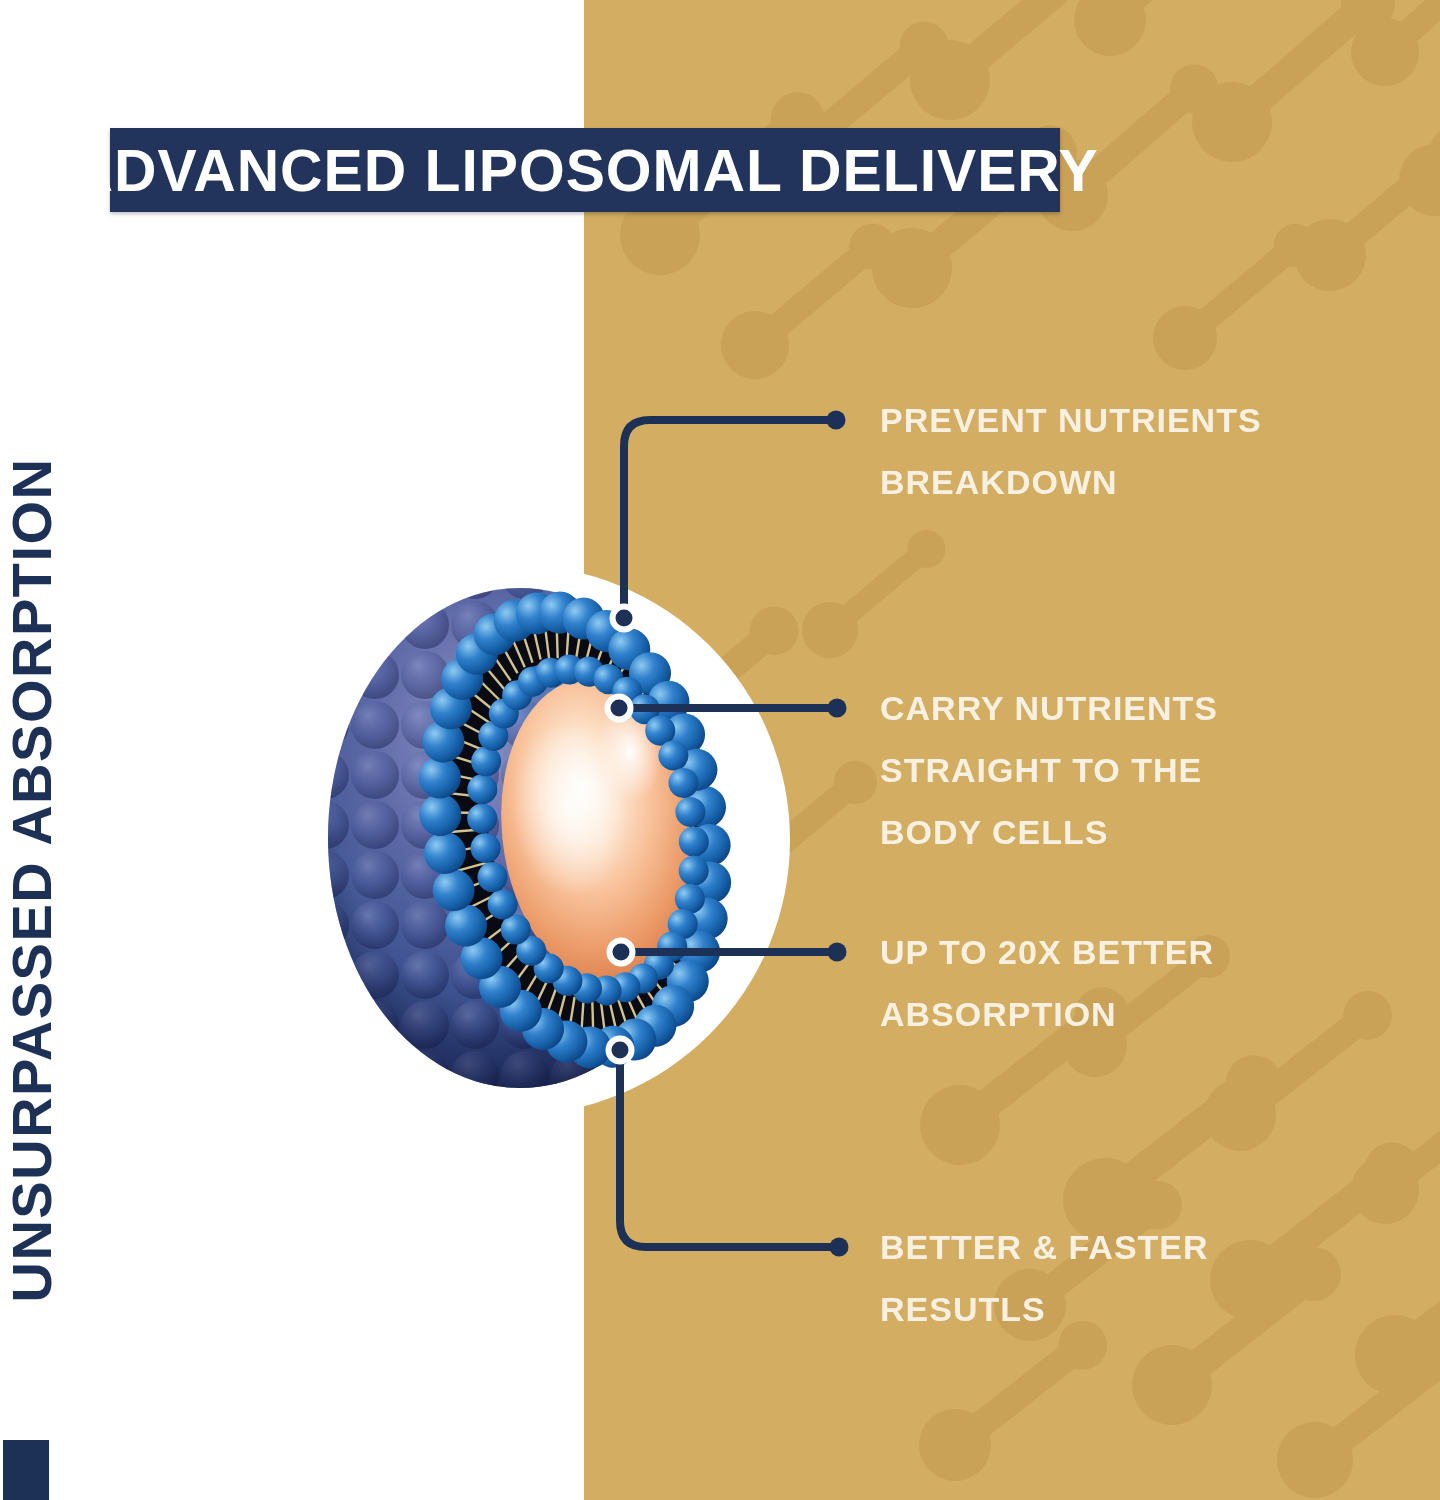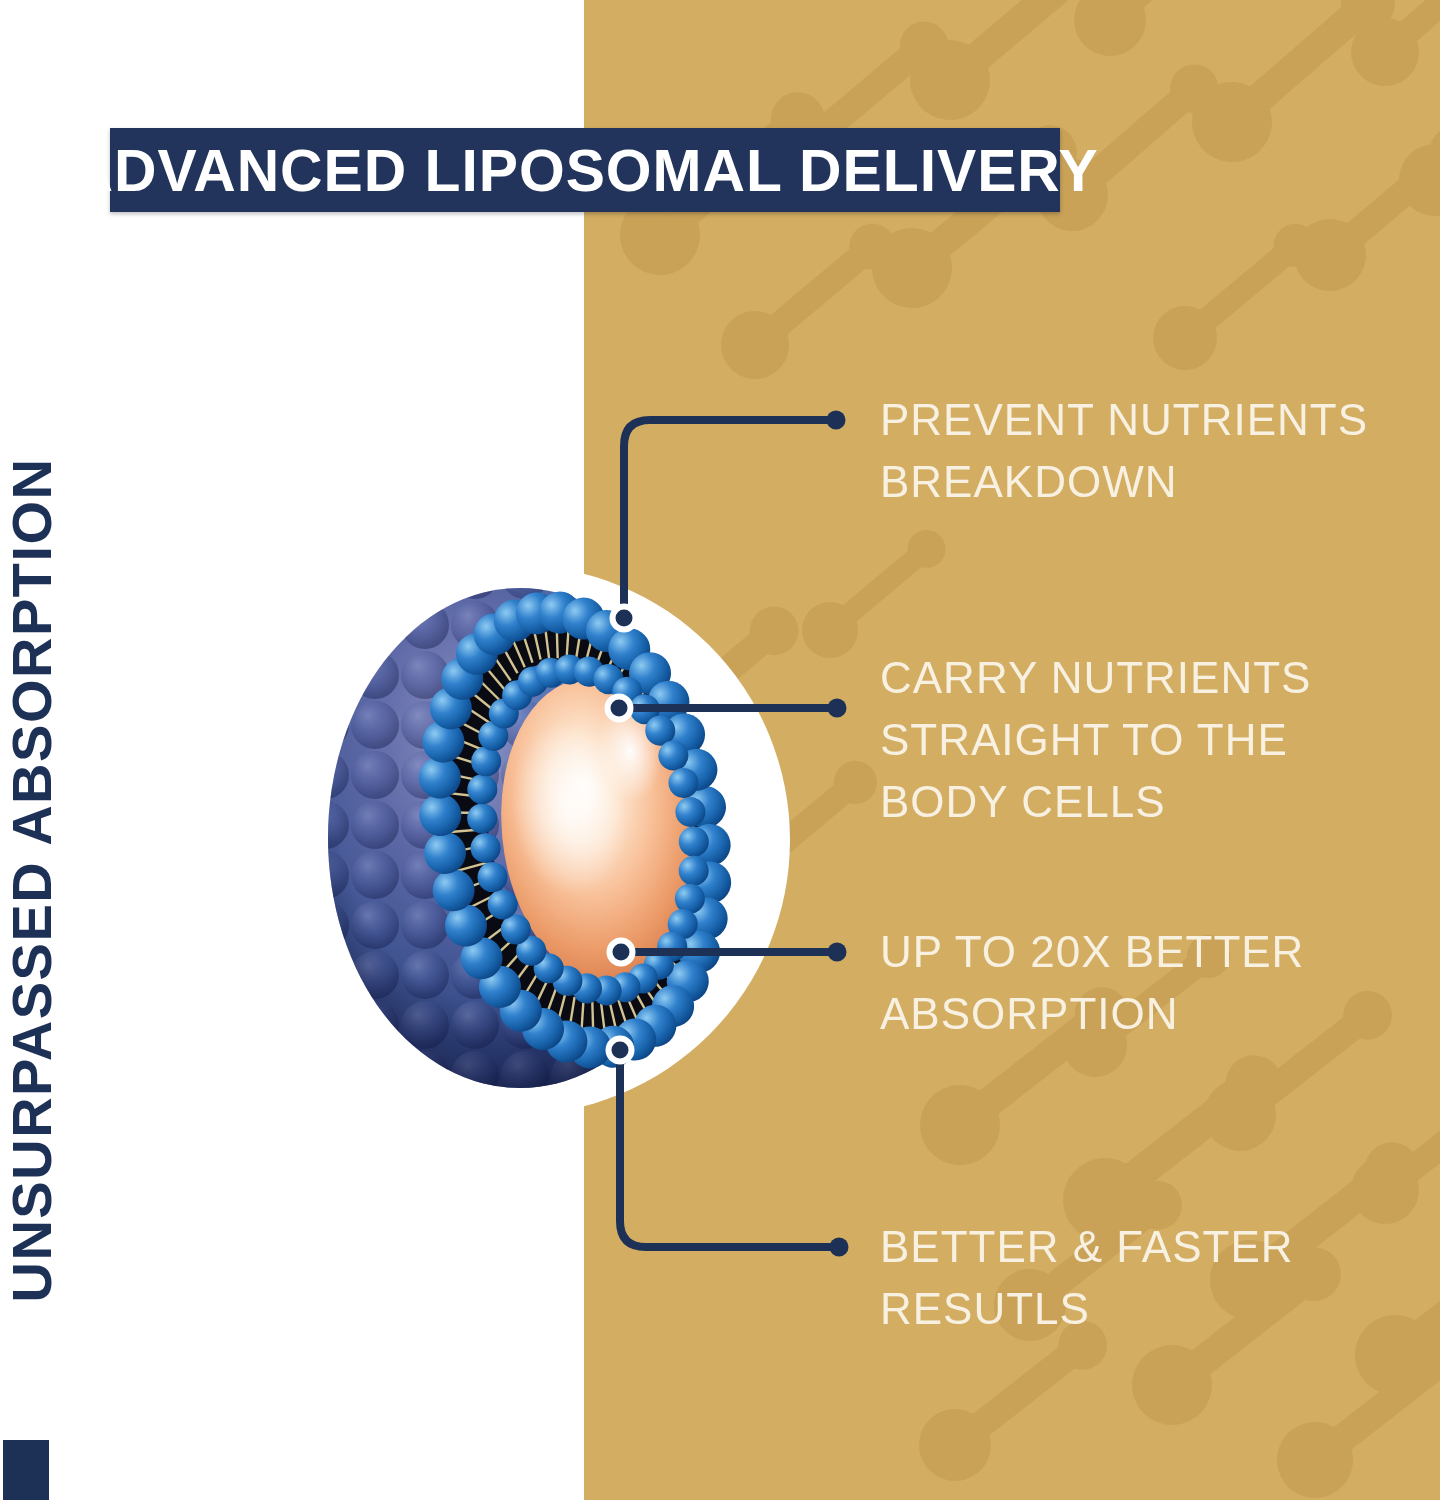--- a/index.html
+++ b/index.html
@@ -18,24 +18,24 @@
     transform:scaleX(.98);white-space:nowrap;
   }
   .side-label{
     position:absolute;left:-400px;top:850px;width:862px;height:60px;
     transform:rotate(-90deg);transform-origin:center;
     display:flex;align-items:center;justify-content:center;
     color:#1d3157;font-size:56px;font-weight:800;letter-spacing:1.5px;white-space:nowrap;
   }
   .callout{
     position:absolute;left:880px;width:560px;
-    color:#f8f1e2;font-size:44px;line-height:62px;font-weight:400;
+    color:#f8f1e2;font-size:34px;line-height:62px;font-weight:700;
     letter-spacing:1px;white-space:pre-line;
   }
-  .co1{top:389px;} .co2{top:647px;} .co3{top:921px;} .co4{top:1216px;}
+  .co1{top:389px;} .co2{top:677px;} .co3{top:921px;} .co4{top:1216px;}
   .bottom-block{
     position:absolute;left:3px;top:1440px;width:46px;height:60px;background:#1d3157;
   }
 </style>
 </head>
 <body>
 
 <div class="canvas">
 
   <svg class="scene" viewBox="0 0 1440 1500">

